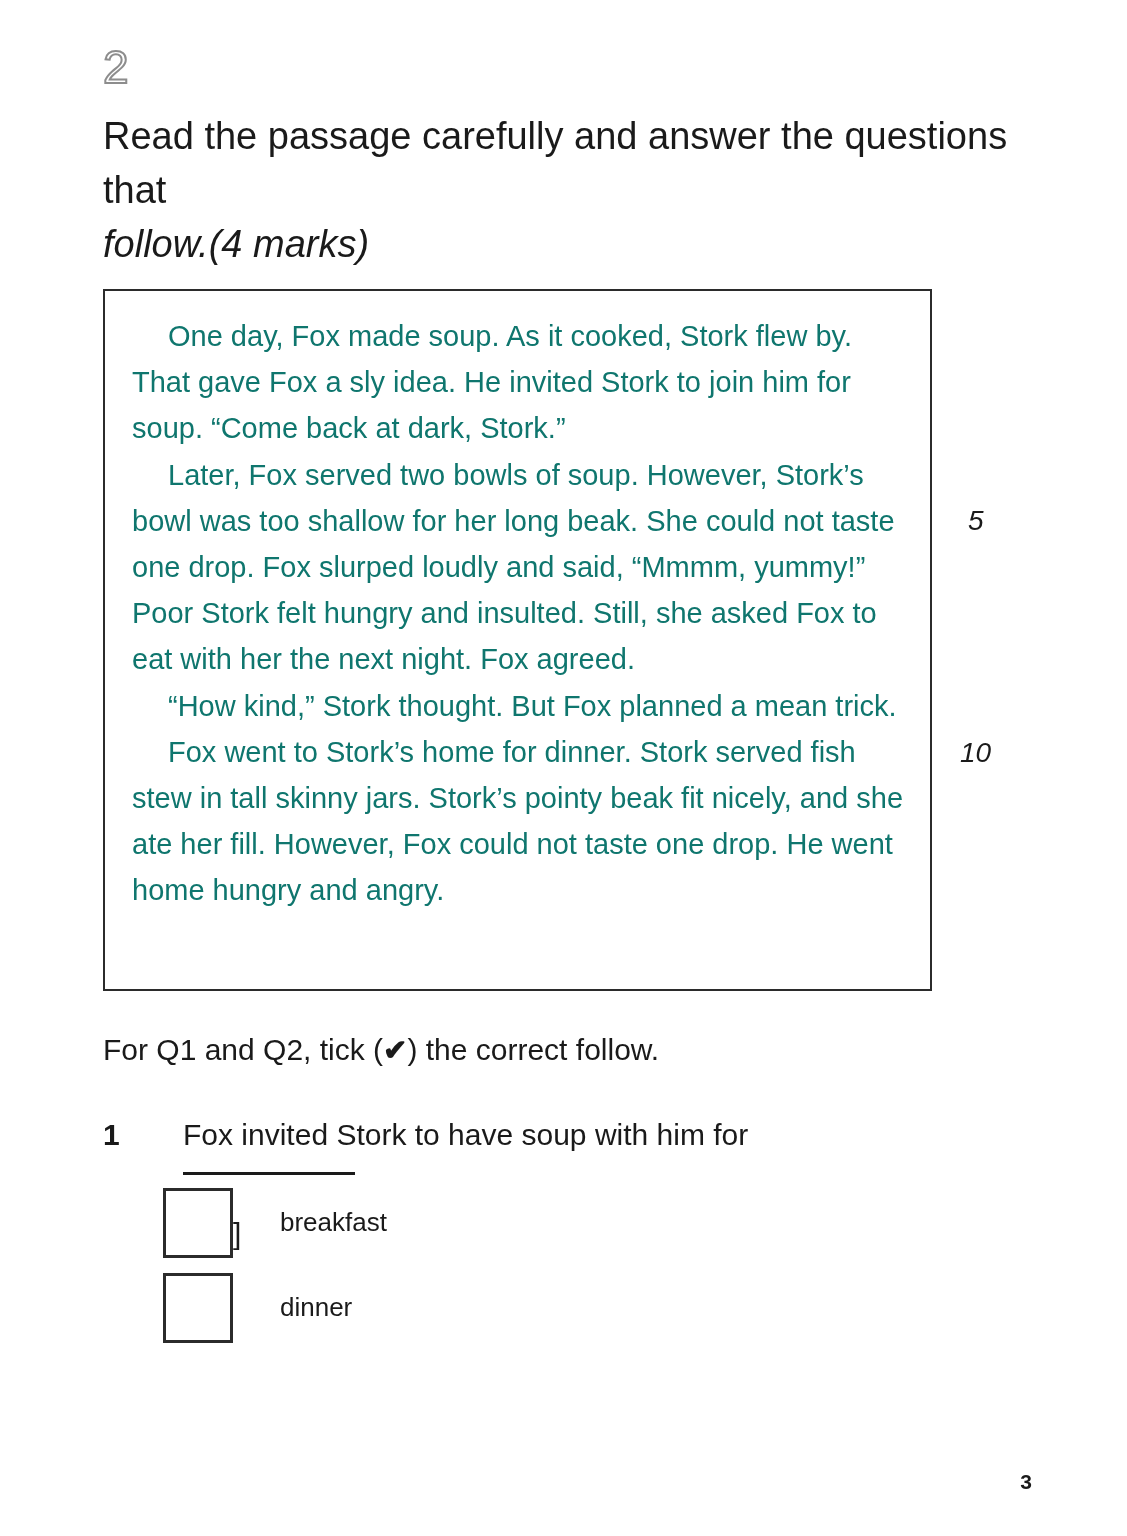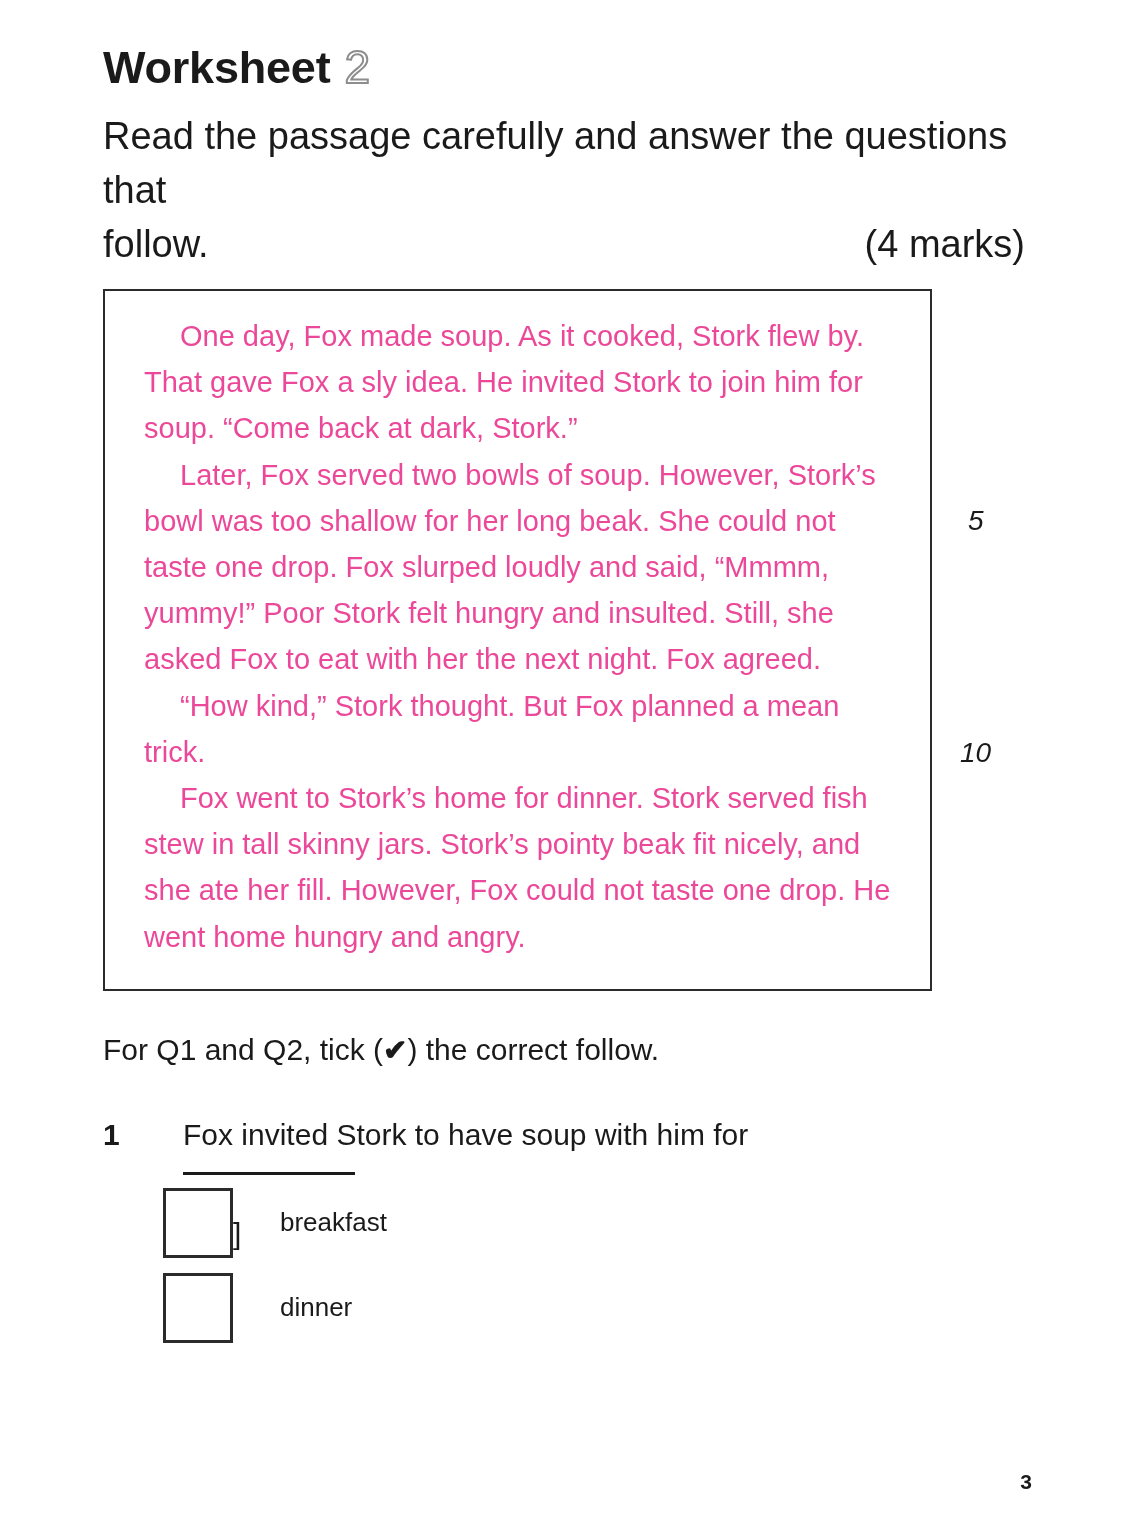--- a/index.html
+++ b/index.html
@@ -50,41 +50,42 @@
     position: absolute;
     left: 103px;
     top: 110px;
     width: 922px;
     font-size: 38px;
     line-height: 1.42;
     color: #1a1a1a;
   }
   .instruction .line2 {
     display: flex;
-    justify-content: space-between;
+    justify-content: flex-start;
     align-items: baseline;
     width: 100%;
+    font-style: italic;
   }
 
   
   .passage-box {
     position: absolute;
     left: 103px;
     top: 289px;
     width: 829px;
     height: 702px;
     border: 2px solid #2b2b2b;
     box-sizing: border-box;
     background: #ffffff;
   }
   .passage-inner {
-    padding: 22px 26px 0 39px;
+    padding: 22px 26px 0 27px;
     font-size: 29px;
     line-height: 46.2px;
-    color: #ec4899;
+    color: #0f766e;
   }
   .passage-inner p {
     margin: 0;
     text-indent: 36px;
   }
 
   
   .line-number {
     position: absolute;
     font-style: italic;
@@ -179,21 +180,20 @@
     font-weight: 700;
     color: #1a1a1a;
   }
 </style>
 </head>
 <body>
 
 <div class="page">
 
   <div class="title-row">
-    <span class="title-word">Worksheet</span>
     <span class="title-num">2</span>
   </div>
 
   <div class="instruction">
     <div>Read the passage carefully and answer the questions that</div>
     <div class="line2">
       <span>follow.</span>
       <span>(4 marks)</span>
     </div>
   </div>

